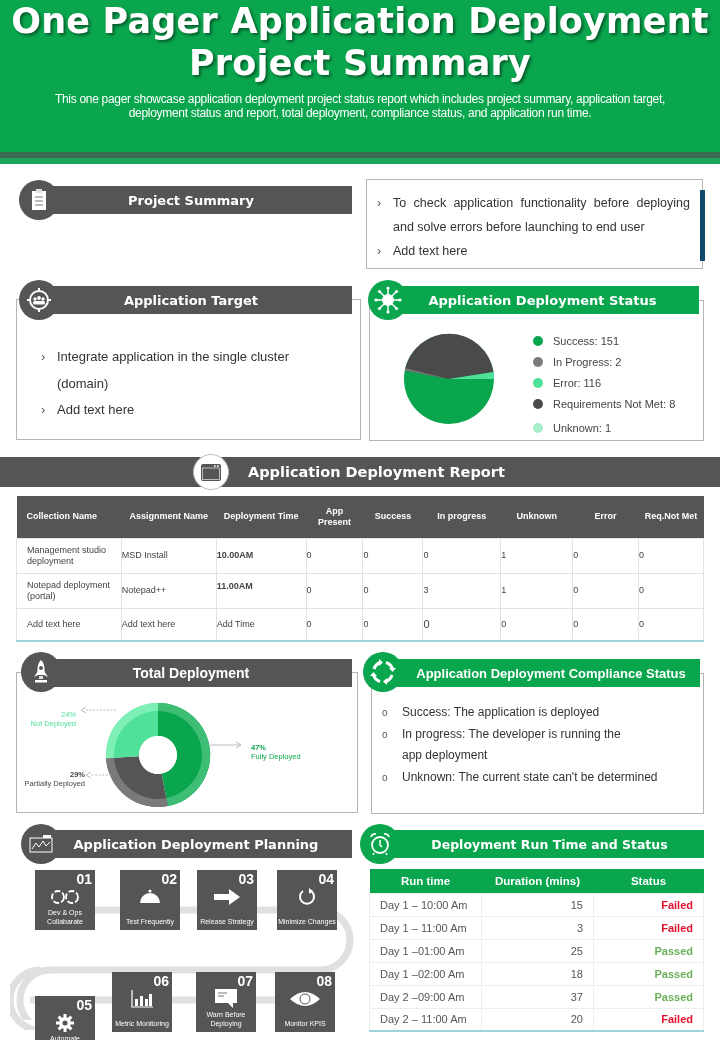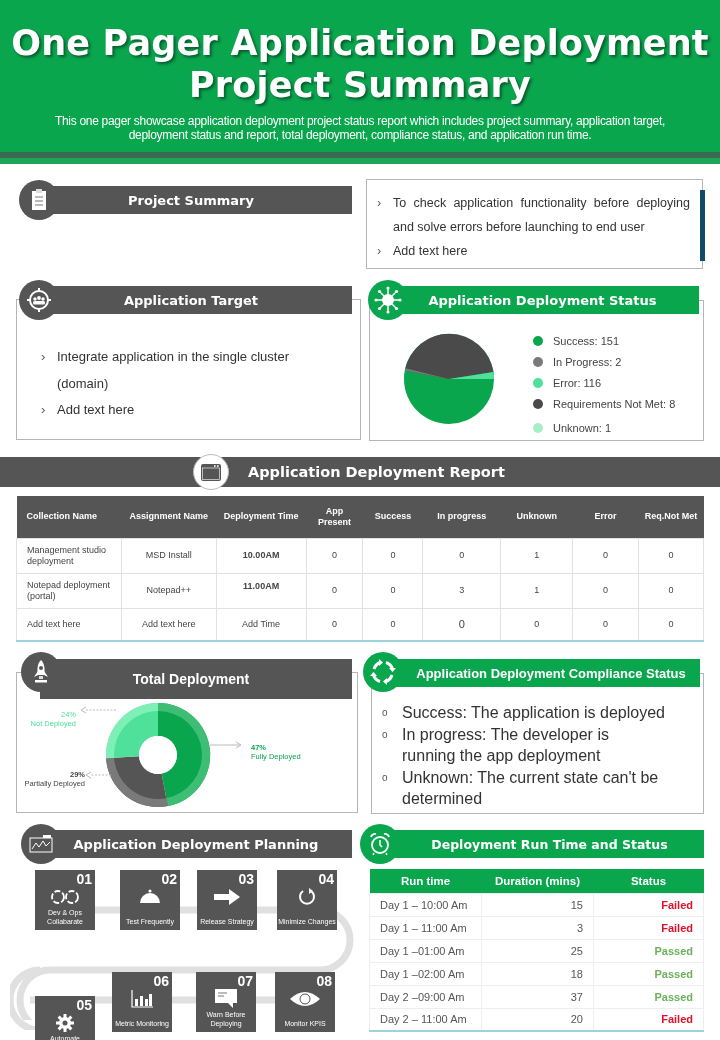--- a/index.html
+++ b/index.html
@@ -1,19 +1,19 @@
 <!DOCTYPE html>
 <html><head>
 <meta charset="utf-8">
 <style>
   * { box-sizing: border-box; margin: 0; padding: 0; }
   body { width: 720px; height: 1040px; background: #ffffff; font-family: "Liberation Sans", sans-serif; position: relative; overflow: hidden; color: #333; }
 
   .header { position: absolute; left: 0; top: 0; width: 720px; height: 152px; background: #0aa64e; text-align: center; }
-  .header h1 { font-family: "DejaVu Sans", sans-serif; font-size: 35px; font-weight: bold; color: #fff; line-height: 42px; padding-top: 22px; text-shadow: 2px 2px 3px rgba(0,0,0,0.45); letter-spacing: 0.2px; }
+  .header h1 { font-family: "DejaVu Sans", sans-serif; font-size: 35px; font-weight: bold; color: #fff; line-height: 42px; text-shadow: 2px 2px 3px rgba(0,0,0,0.45); letter-spacing: 0.2px; }
   .header p { font-size: 12px; color: #fff; line-height: 14px; margin-top: 8px; padding: 0 30px; letter-spacing: -0.3px; }
   .hdr-stripe1 { position: absolute; left: 0; top: 152px; width: 720px; height: 6px; background: #3a6b52; }
   .hdr-stripe2 { position: absolute; left: 0; top: 158px; width: 720px; height: 6px; background: #1ea55a; }
 
   .bar { position: absolute; height: 28px; color: #fff; font-family: "DejaVu Sans", sans-serif; font-weight: bold; font-size: 13px; display: flex; align-items: center; justify-content: center; }
   .bar.dark { background: #555555; }
   .bar.green { background: #0aa64e; }
   .circle { position: absolute; border-radius: 50%; display: flex; align-items: center; justify-content: center; }
   .circle.dark { background: #555555; }
   .circle.green { background: #0aa64e; }
@@ -26,25 +26,25 @@
   .legend { position: absolute; left: 533px; top: 330px; }
   .legend .lg { display: flex; align-items: center; font-size: 11px; color: #444; height: 21px; }
   .legend .dot { width: 10px; height: 10px; border-radius: 50%; margin-right: 10px; }
 
   .report-bar { position: absolute; left: 0; top: 457px; width: 720px; height: 30px; background: #555555; }
   .report-title { position: absolute; left: 248px; top: 457px; height: 30px; line-height: 30px; color: #fff; font-weight: bold; font-size: 14.5px; font-family: "DejaVu Sans", sans-serif; }
 
   table.rep { position: absolute; left: 16px; top: 496px; width: 688px; border-collapse: collapse; font-size: 9px; }
   table.rep th { background: #555555; color: #fff; font-weight: bold; height: 42px; text-align: center; padding: 0 4px; font-size: 9px; line-height: 11px; }
   table.rep th:first-child { text-align: left; padding-left: 10px; }
-  table.rep td { border: 1px solid #e2e2e2; text-align: center; color: #444; height: 35px; font-size: 9px; line-height: 11px; }
+  table.rep td { border: 1px solid #e2e2e2; text-align: left; color: #444; height: 35px; font-size: 9px; line-height: 11px; }
   table.rep td:first-child { text-align: left; padding-left: 10px; }
   table.rep tr.last td { border-bottom: 2px solid #9fd3dc; height: 33px; }
 
-  .comp { position: absolute; left: 382px; top: 702px; font-size: 16px; color: #333; line-height: 21.5px; }
+  .comp { position: absolute; left: 382px; top: 702px; font-size: 12px; color: #333; line-height: 21.5px; }
   .comp li { list-style: none; position: relative; padding-left: 20px; }
   .comp li::before { content: "o"; position: absolute; left: 0; font-size: 10px; color: #555; }
 
   .step { position: absolute; width: 60px; height: 60px; background: #555555; color: #fff; }
   .step .num { position: absolute; right: 3px; top: 1px; font-size: 14px; font-weight: bold; }
   .step .lbl { position: absolute; left: 0; right: 0; bottom: 4px; text-align: center; font-size: 7px; line-height: 8.5px; }
   .step .ico { position: absolute; left: 0; right: 0; top: 17px; height: 20px; display: flex; justify-content: center; align-items: center; }
 
   table.run { position: absolute; left: 369px; top: 869px; width: 335px; border-collapse: collapse; font-size: 11px; }
   table.run th { background: #0aa64e; color: #fff; font-weight: bold; height: 24px; font-size: 11.5px; }
@@ -228,21 +228,21 @@
       <td>0</td>
       <td style="font-size:11px">0</td>
       <td>0</td>
       <td>0</td>
       <td>0</td>
     </tr>
   </tbody>
 </table>
 
 <div class="box" style="left:16px; top:672px; width:342px; height:141px;"></div>
-<div class="bar dark" style="left:40px; top:659px; width:312px; height:40px;text-align:center;">
+<div class="bar dark" style="left:40px; top:659px; width:312px; height:28px;text-align:center;">
   <span style="margin-left:-10px; font-family:'Liberation Sans',sans-serif; font-size:14px;">Total Deployment</span>
 </div>
 <div class="circle dark" style="left:21px; top:652px; width:40px; height:40px;">
   <svg width="18" height="24" viewBox="0 0 18 24">
       <path d="M9 0 C13 4 13 10 12 15 L6 15 C5 10 5 4 9 0 Z" fill="#fff"></path>
       <circle cx="9" cy="8" r="2" fill="#555"></circle>
       <path d="M6 11 L2 17 L6 15 Z" fill="#fff"></path>
       <path d="M12 11 L16 17 L12 15 Z" fill="#fff"></path>
       <rect x="3" y="20" width="12" height="2.5" fill="#fff"></rect>
       <rect x="7" y="16" width="4" height="3" fill="#ddd"></rect>

